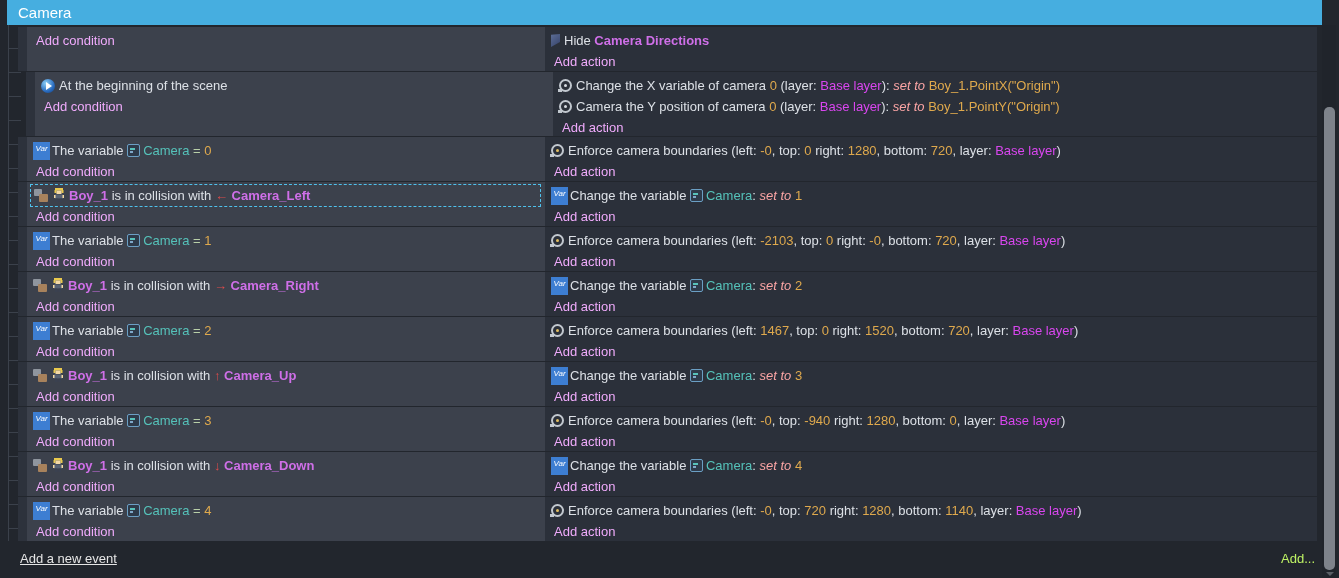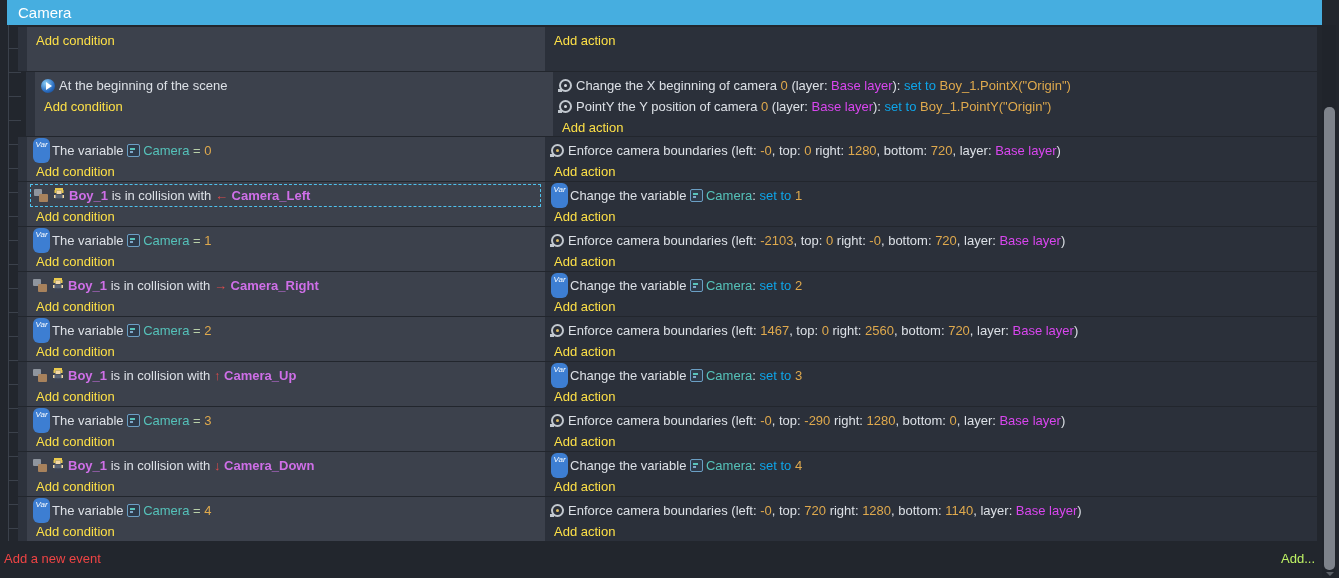--- a/index.html
+++ b/index.html
@@ -18,55 +18,55 @@
   #events{position:absolute;left:18px;top:27px;width:1299px;}
   .event-row{display:flex;margin-bottom:1px;}
   .grip{width:9px;background:#2d323c;flex:0 0 auto;}
   .cond{width:518px;flex:0 0 auto;background:#3c414c;padding-top:3px;box-sizing:border-box;}
   .act{flex:1;background:#2b303a;padding-top:3px;box-sizing:border-box;}
   .line{height:21px;display:flex;align-items:center;padding-left:6px;cursor:pointer;}
   .line.ph{padding-left:9px;}
   .line.sel{outline:1px dashed #4fc1ec;margin:0 5px 0 4px;padding-left:3px;}
   .seg{white-space:pre;}
   .plain{color:#dce0e6;}
-  .muted{color:#fde047;}
+  .muted{color:#f0abfc;}
   .object{color:#cf6fe8;font-weight:bold;}
   .variable{color:#55c2ba;}
   .number{color:#dfa94d;}
   .layer{color:#d946ef;}
-  .setto{color:#0ea5e9;}
+  .setto{color:#fca5a5;font-style:italic;}
   .op{color:#b9cfa8;}
   .arrow{color:#e04b4b;font-weight:bold;}
 
   
   .ic{display:inline-block;margin-right:4px;flex:0 0 auto;position:relative;}
   .begin-scene-icon{width:14px;height:14px;border-radius:50%;
     background:radial-gradient(circle at 35% 30%,#8ed0f5,#2a6cc0 60%,#123c78);}
   .begin-scene-icon .tri{position:absolute;left:5px;top:3px;width:0;height:0;
     border-left:6px solid #fff;border-top:4px solid transparent;border-bottom:4px solid transparent;}
-  .var-badge-icon{width:17px;height:25px;background:#3d7ed2;border-radius:6px;color:#fff;
+  .var-badge-icon{width:17px;height:18px;background:#3d7ed2;border-radius:0;color:#fff;
     font-size:8px;line-height:13px;text-align:center;font-style:italic;margin-right:2px;}
   .variable-icon{width:11px;height:11px;border:1px solid #6b9fc4;border-radius:2px;background:#2e3a4a;margin-right:3px;}
   .variable-icon::after{content:"";position:absolute;left:2px;top:3px;width:5px;height:2px;background:#58c2ba;}
   .variable-icon::before{content:"";position:absolute;left:2px;top:6px;width:3px;height:2px;background:#7fa8c8;}
   .collision-icon{width:15px;height:13px;}
   .collision-icon .b1{position:absolute;left:0;top:0;width:8px;height:7px;background:#8f959e;border-radius:1px;}
   .collision-icon .b2{position:absolute;left:5px;top:5px;width:9px;height:8px;background:#a8825c;border-radius:1px;}
   .boy-icon{width:12px;height:15px;}
   .hide-icon{width:9px;height:13px;background:linear-gradient(135deg,#5d6e96 0%,#35426a 100%);
     clip-path:polygon(0 6%,100% 0,100% 62%,0 100%);}
   .camera-icon,.enforce-icon{width:13px;height:13px;border:2px solid #c2c8cf;border-radius:50%;
     background:#2b3039;box-sizing:content-box;width:9px;height:9px;}
   .camera-icon::after,.enforce-icon::after{content:"";position:absolute;left:3px;top:3px;width:3px;height:3px;border-radius:50%;}
   .camera-icon::after{background:#d6dbe1;}
   .enforce-icon::after{background:#e2bd62;}
   .camera-icon::before,.enforce-icon::before{content:"";position:absolute;left:-3px;bottom:-2px;width:4px;height:3px;background:#c2c8cf;}
 
   
-  #add-new-event{position:absolute;left:4px;top:551px;color:#ef4444;cursor:pointer;}
+  #add-new-event{position:absolute;left:20px;top:551px;color:#e5e5e5;cursor:pointer;text-decoration:underline;}
   #add-more{position:absolute;right:24px;top:551px;color:#bef264;cursor:pointer;}
 
   
   #scrollbar-track{position:absolute;left:1322px;top:25px;width:14px;height:553px;background:#20242b;}
   #scrollbar-thumb{position:absolute;left:1324px;top:107px;width:11px;height:463px;background:#7e838b;border-radius:5px;}
   #scroll-arrow-down{position:absolute;left:1326px;top:572px;width:0;height:0;
     border-left:4px solid transparent;border-right:4px solid transparent;border-top:4px solid #5a5f66;}
 </style>
 </head>
 <body>
@@ -78,20 +78,25 @@
   <div id="tree"></div>
   <div id="events">
       <div class="event-row" style="height: 44px;">
         <div class="grip"></div>
         <div class="cond">
           <div class="line ph">
             <span class="seg muted">Add condition</span>
           </div>
         </div>
         <div class="act">
+          <div class="line">
+            <span class="ic hide-icon"></span>
+            <span class="seg plain">Hide </span>
+            <span class="seg object">Camera Directions</span>
+          </div>
           <div class="line ph">
             <span class="seg muted">Add action</span>
           </div>
         </div>
       </div>
       <div class="event-row" style="height: 64px; padding-left: 8px;">
         <div class="grip"></div>
         <div class="cond">
           <div class="line">
             <span class="ic begin-scene-icon">
@@ -99,32 +104,32 @@
             </span>
             <span class="seg plain">At the beginning of the scene</span>
           </div>
           <div class="line ph">
             <span class="seg muted">Add condition</span>
           </div>
         </div>
         <div class="act">
           <div class="line">
             <span class="ic camera-icon"></span>
-            <span class="seg plain">Change the X beginning of camera </span>
+            <span class="seg plain">Change the X variable of camera </span>
             <span class="seg number">0</span>
             <span class="seg plain"> (layer: </span>
             <span class="seg layer">Base layer</span>
             <span class="seg plain">): </span>
             <span class="seg setto">set to</span>
             <span class="seg plain"> </span>
             <span class="seg number">Boy_1.PointX("Origin")</span>
           </div>
           <div class="line">
             <span class="ic camera-icon"></span>
-            <span class="seg plain">PointY the Y position of camera </span>
+            <span class="seg plain">Camera the Y position of camera </span>
             <span class="seg number">0</span>
             <span class="seg plain"> (layer: </span>
             <span class="seg layer">Base layer</span>
             <span class="seg plain">): </span>
             <span class="seg setto">set to</span>
             <span class="seg plain"> </span>
             <span class="seg number">Boy_1.PointY("Origin")</span>
           </div>
           <div class="line ph">
             <span class="seg muted">Add action</span>
@@ -305,21 +310,21 @@
           </div>
         </div>
         <div class="act">
           <div class="line">
             <span class="ic enforce-icon"></span>
             <span class="seg plain">Enforce camera boundaries (left: </span>
             <span class="seg number">1467</span>
             <span class="seg plain">, top: </span>
             <span class="seg number">0</span>
             <span class="seg plain"> right: </span>
-            <span class="seg number">2560</span>
+            <span class="seg number">1520</span>
             <span class="seg plain">, bottom: </span>
             <span class="seg number">720</span>
             <span class="seg plain">, layer: </span>
             <span class="seg layer">Base layer</span>
             <span class="seg plain">)</span>
           </div>
           <div class="line ph">
             <span class="seg muted">Add action</span>
           </div>
         </div>
@@ -382,21 +387,21 @@
           <div class="line ph">
             <span class="seg muted">Add condition</span>
           </div>
         </div>
         <div class="act">
           <div class="line">
             <span class="ic enforce-icon"></span>
             <span class="seg plain">Enforce camera boundaries (left: </span>
             <span class="seg number">-0</span>
             <span class="seg plain">, top: </span>
-            <span class="seg number">-290</span>
+            <span class="seg number">-940</span>
             <span class="seg plain"> right: </span>
             <span class="seg number">1280</span>
             <span class="seg plain">, bottom: </span>
             <span class="seg number">0</span>
             <span class="seg plain">, layer: </span>
             <span class="seg layer">Base layer</span>
             <span class="seg plain">)</span>
           </div>
           <div class="line ph">
             <span class="seg muted">Add action</span>

